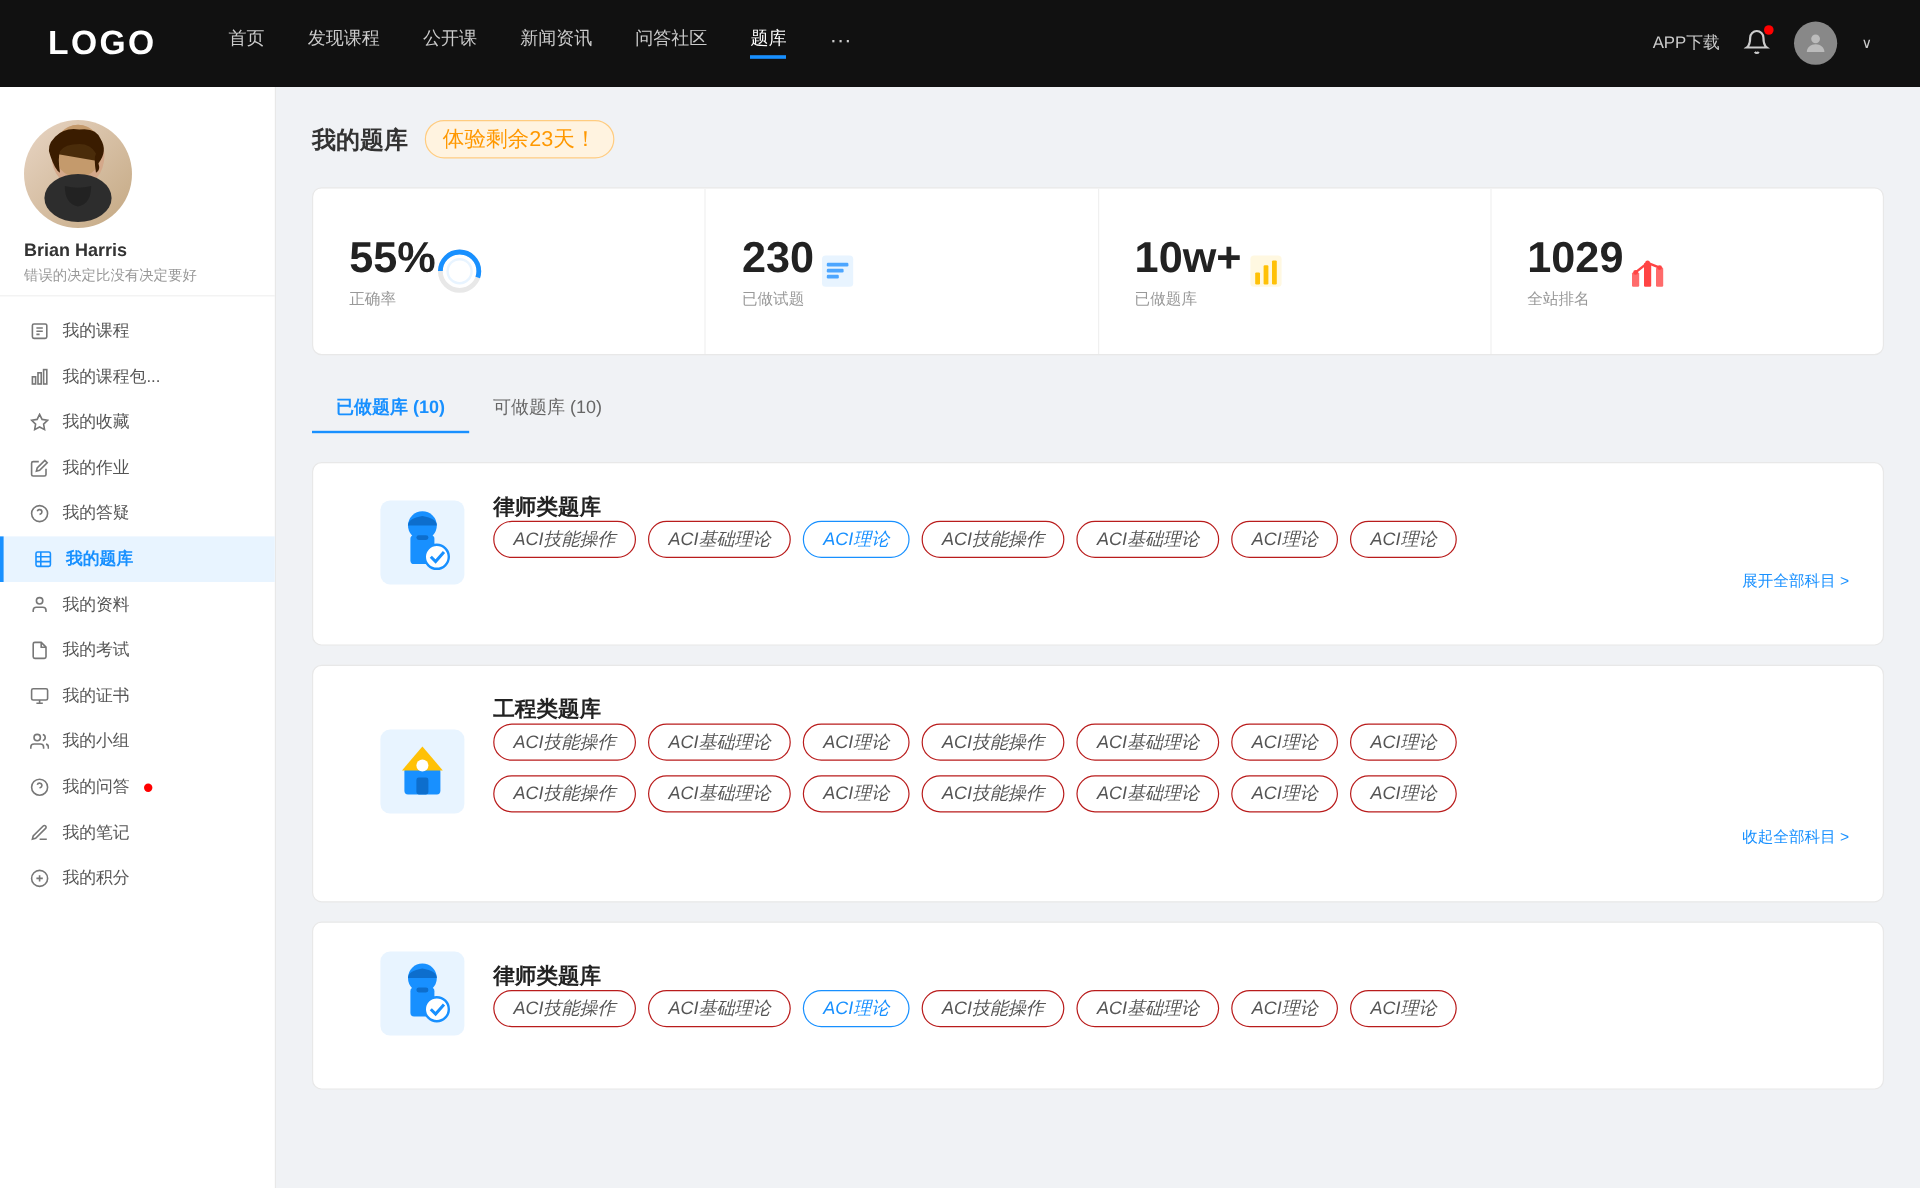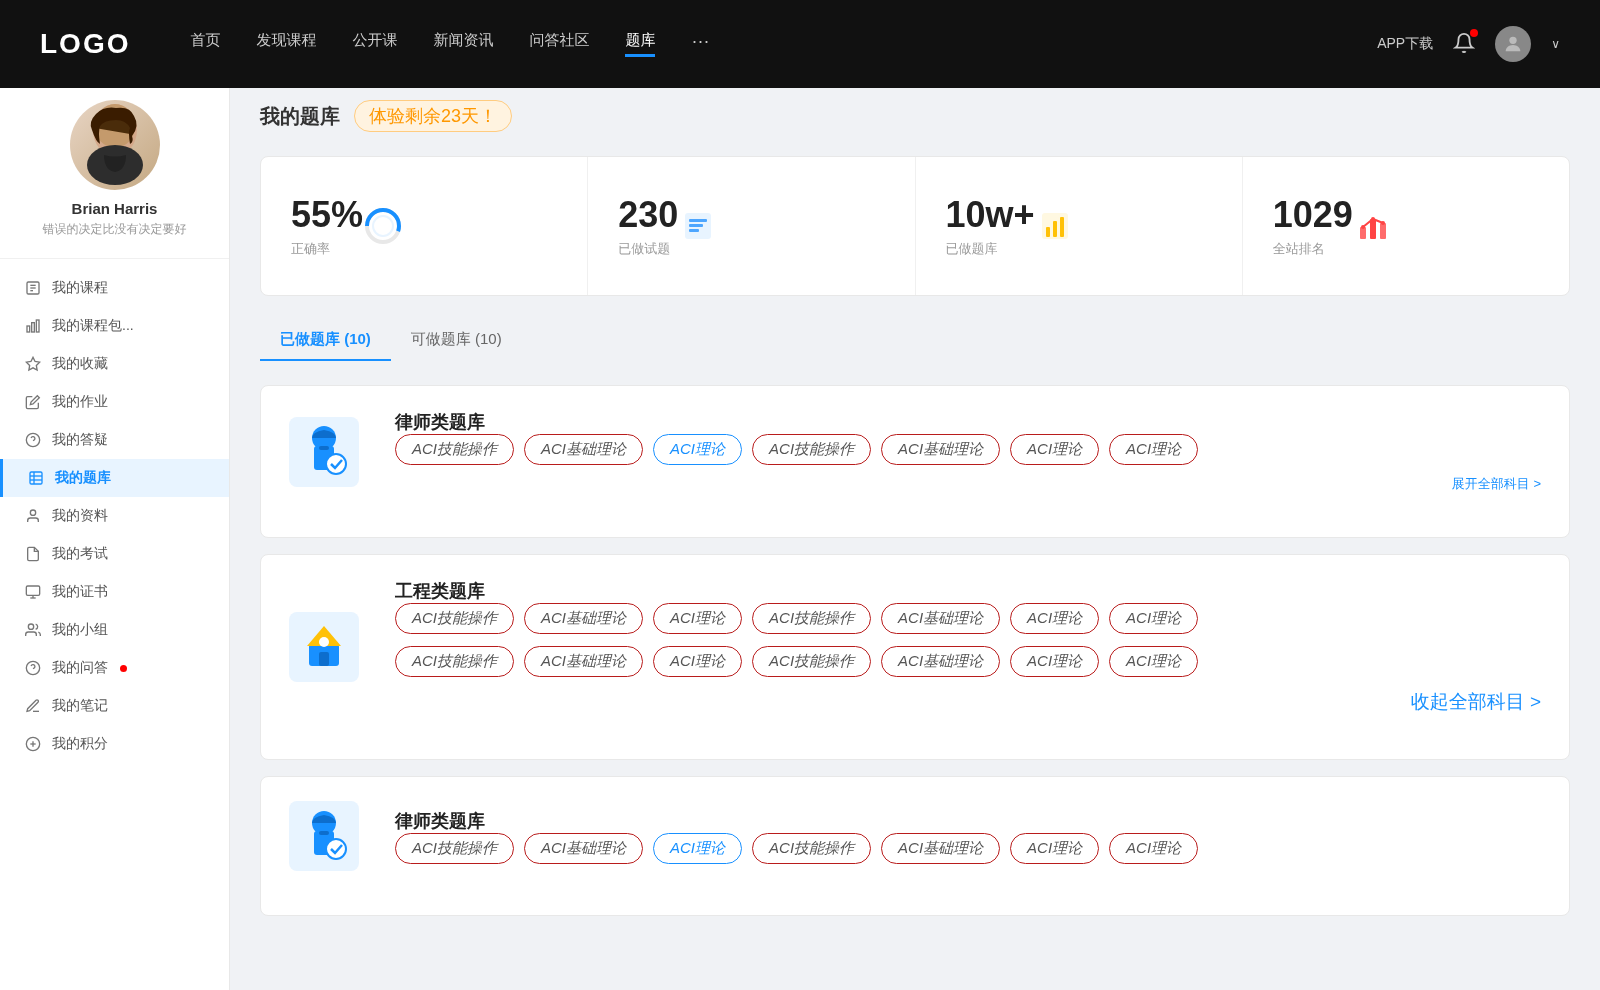--- a/index.html
+++ b/index.html
@@ -1,36 +1,36 @@
 <!DOCTYPE html>
 <html><head>
   <meta charset="utf-8">
   <style>
     * { box-sizing: border-box; margin: 0; padding: 0; }
     body { font-family: -apple-system, BlinkMacSystemFont, "PingFang SC", "Microsoft YaHei", sans-serif; background: #f0f2f5; color: #333; }
 
     
-    .header { background: #111; height: 88px; display: flex; align-items: center; padding: 0 40px; position: fixed; top: 0; left: 0; right: 0; z-index: 100; }
+    .header { background: #111; height: 72px; display: flex; align-items: center; padding: 0 40px; position: fixed; top: 0; left: 0; right: 0; z-index: 100; }
     .logo { color: #fff; font-size: 28px; font-weight: bold; letter-spacing: 2px; margin-right: 60px; }
     .nav { display: flex; gap: 36px; flex: 1; }
     .nav-item { color: #ccc; font-size: 15px; cursor: pointer; white-space: nowrap; }
     .nav-item.active { color: #fff; border-bottom: 3px solid #1890ff; padding-bottom: 4px; }
     .nav-more { color: #ccc; font-size: 18px; cursor: pointer; }
     .header-right { display: flex; align-items: center; gap: 20px; color: #fff; font-size: 14px; }
     .app-download { color: #ccc; cursor: pointer; }
     .bell-icon { position: relative; cursor: pointer; }
     .bell-dot { position: absolute; top: -3px; right: -3px; width: 8px; height: 8px; background: red; border-radius: 50%; }
     .chevron { color: #ccc; cursor: pointer; font-size: 12px; }
 
     
     .layout { display: flex; margin-top: 70px; min-height: calc(100vh - 70px); }
 
     
     .sidebar { width: 230px; background: #fff; flex-shrink: 0; padding: 30px 0 20px; border-right: 1px solid #e8e8e8; min-height: calc(100vh - 70px); }
-    .profile { display: flex; flex-direction: column; align-items: center; padding: 0 20px 20px; border-bottom: 1px solid #f0f0f0; }
+    .profile { display: flex; flex-direction: column; align-items: flex-start; padding: 0 20px 8px; border-bottom: 1px solid #f0f0f0; }
     .profile-avatar { width: 90px; height: 90px; border-radius: 50%; background: #ddd; overflow: hidden; margin-bottom: 10px; }
     .profile-avatar-inner { width: 100%; height: 100%; background: linear-gradient(135deg, #e8d5c4, #c4a882); display: flex; align-items: center; justify-content: center; font-size: 36px; }
     .profile-name { font-size: 15px; font-weight: 600; color: #333; margin-bottom: 4px; }
     .profile-motto { font-size: 12px; color: #999; text-align: center; }
     .menu { padding-top: 10px; }
     .menu-item { display: flex; align-items: center; gap: 10px; padding: 10px 24px; cursor: pointer; font-size: 14px; color: #555; transition: all 0.2s; }
     .menu-item.active { color: #1890ff; background: #e8f4ff; border-left: 3px solid #1890ff; }
     .menu-icon { width: 18px; height: 18px; display: flex; align-items: center; justify-content: center; flex-shrink: 0; }
     .menu-dot { width: 7px; height: 7px; background: red; border-radius: 50%; display: inline-block; margin-left: 2px; }
 
@@ -48,28 +48,28 @@
     .stat-label { font-size: 13px; color: #999; margin-top: 4px; }
     .stat-icon { width: 40px; height: 40px; display: flex; align-items: center; justify-content: center; }
 
     
     .tabs { display: flex; gap: 0; margin-bottom: 24px; }
     .tab { padding: 10px 20px; font-size: 15px; cursor: pointer; color: #666; border-bottom: 2px solid transparent; }
     .tab.active { color: #1890ff; border-bottom: 2px solid #1890ff; font-weight: 600; }
 
     
     .bank-section { background: #fff; border-radius: 8px; margin-bottom: 16px; padding: 24px 28px; border: 1px solid #e8e8e8; }
-    .bank-header { display: flex; align-items: center; gap: 36px; margin-bottom: 20px; }
+    .bank-header { display: flex; align-items: center; gap: 24px; margin-bottom: 20px; margin-left: 28px; }
     .bank-icon { width: 70px; height: 70px; background: #e8f4ff; border-radius: 8px; display: flex; align-items: center; justify-content: center; flex-shrink: 0; }
     .bank-title { font-size: 18px; font-weight: 600; color: #222; }
     .bank-tags { display: flex; flex-wrap: wrap; gap: 10px; align-items: center; }
     .bank-tag { padding: 5px 16px; border: 1px solid #b91c1c; border-radius: 20px; font-size: 15px; color: #555; cursor: pointer; white-space: nowrap; font-style: italic; }
     .bank-tag.active { border-color: #1890ff; color: #1890ff; }
     .expand-link { text-align: right; color: #1890ff; font-size: 13px; cursor: pointer; margin-top: 10px; }
-    .collapse-link { text-align: right; color: #1890ff; font-size: 19px; cursor: pointer; margin-top: 10px; }
+    .collapse-link { text-align: right; color: #1890ff; font-size: 13px; cursor: pointer; margin-top: 10px; }
     .bank-tags-row { margin-bottom: 12px; }
     .bank-content { flex: 1; }
 
     
     .avatar-placeholder { width: 36px; height: 36px; border-radius: 50%; overflow: hidden; background: #888; cursor: pointer; display: flex; align-items: center; justify-content: center; }
   </style>
 </head>
 <body>
 
 <header class="header">

